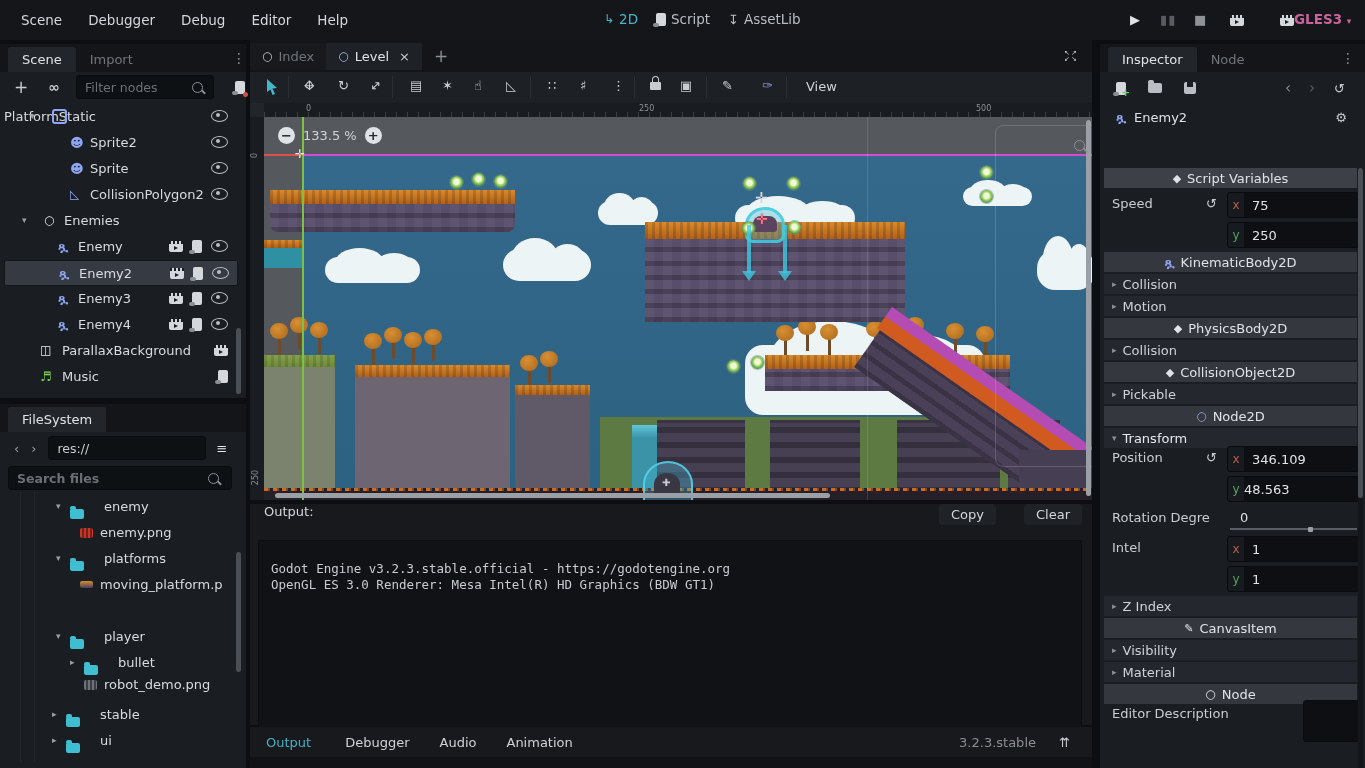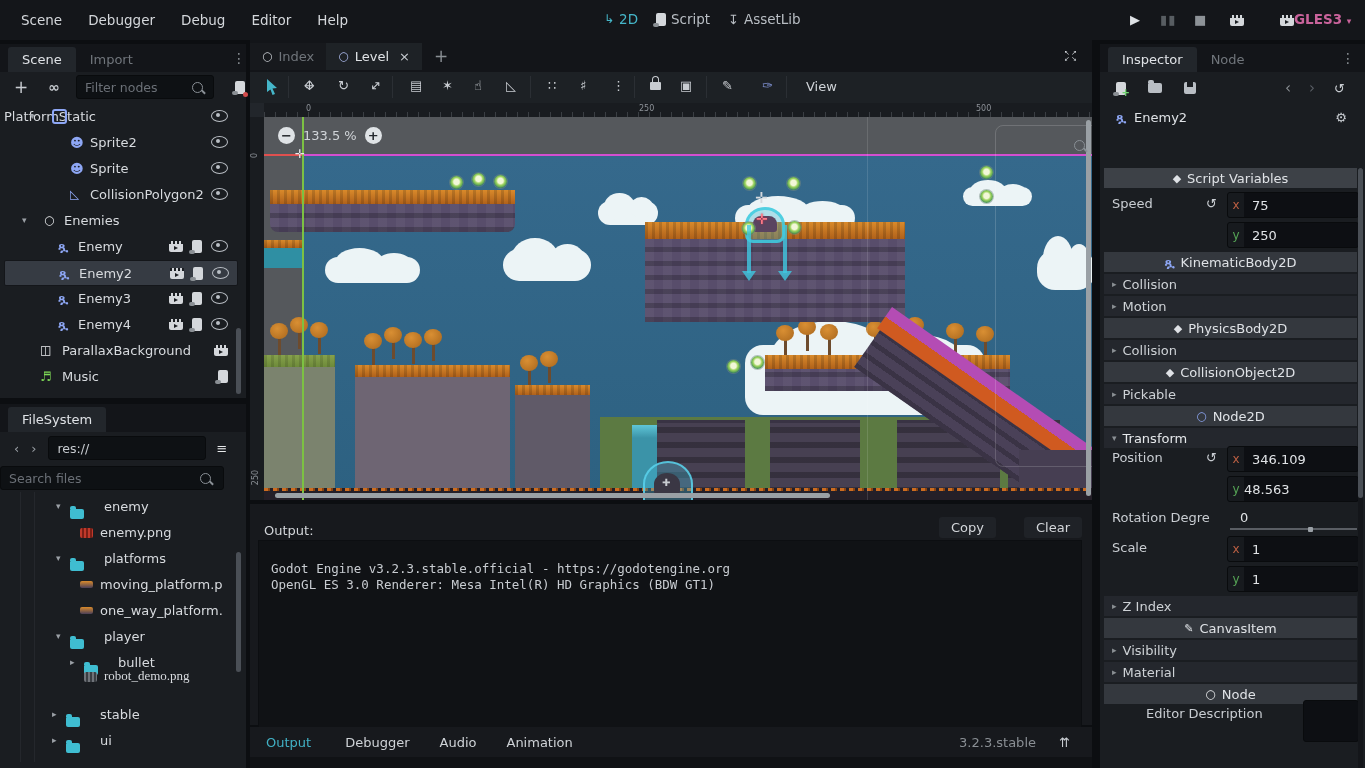--- a/index.html
+++ b/index.html
@@ -236,21 +236,21 @@
       <div class="tab active">FileSystem</div>
 
     </div>
     <div style="position:relative;height:32px;display:flex;align-items:center;">
       <span style="margin-left:14px;color:#9ba0a6;">‹</span>
       <span style="margin-left:12px;color:#9ba0a6;">›</span>
       <input class="inputbox" style="margin-left: 12px; width: 140px;" value="res://">
       <span style="margin-left:10px;color:#e8eaec;font-size:13px;">≡</span>
     </div>
     <div style="position:relative;height:28px;display:flex;align-items:center;">
-      <input class="inputbox" style="width: 206px;" placeholder="Search files">
+      <input class="inputbox" style="margin-left: 8px; width: 206px; font-weight: bold;" placeholder="Search files">
       <span class="i-search" style="margin-left:-24px;"></span>
     </div>
     <div style="position:relative;height:270px;">
       <div class="abs" style="left:20px;top:0;width:1px;height:270px;background:#24272c;"></div>
       <div class="abs" style="left:34px;top:0;width:1px;height:270px;background:#24272c;"></div>
       <div class="trow" style="top:2px;">
         <span class="arrow" style="left:52px;">▾</span>
           <span class="i-folder abs" style="left:66px;top:8px;"></span>
         <span class="lbl" style="margin-left:86px;">enemy</span>
       </div>
@@ -260,35 +260,31 @@
       </div>
       <div class="trow" style="top:54px;">
         <span class="arrow" style="left:52px;">▾</span>
           <span class="i-folder abs" style="left:66px;top:8px;"></span>
         <span class="lbl" style="margin-left:86px;">platforms</span>
       </div>
       <div class="trow" style="top:80px;">
         <span class="i-img abs" style="left:76px;top:9px;height:7px;background:linear-gradient(#d98a2b,#4a3f58);"></span>
         <span class="lbl" style="margin-left:96px;">moving_platform.p</span>
       </div>
-      <div class="trow" style="top:106px;">
-        <span class="i-img abs" style="left:76px;top:9px;height:7px;background:linear-gradient(#d98a2b,#4a3f58);"></span>
-        <span class="lbl" style="margin-left:96px;">one_way_platform.</span>
-      </div>
       <div class="trow" style="top:132px;">
         <span class="arrow" style="left:52px;">▾</span>
           <span class="i-folder abs" style="left:66px;top:8px;"></span>
         <span class="lbl" style="margin-left:86px;">player</span>
       </div>
       <div class="trow" style="top:158px;">
         <span class="arrow" style="left:66px;">▸</span>
           <span class="i-folder abs" style="left:80px;top:8px;"></span>
         <span class="lbl" style="margin-left:100px;">bullet</span>
       </div>
-      <div class="trow" style="top:172px;font-family:Liberation Serif, serif;">
+      <div class="trow" style="top:180px;">
         <span class="i-img abs" style="left:80px;top:8px;background:repeating-linear-gradient(90deg,#6f7379 0 2px,#3a3e43 2px 4px);"></span>
         <span class="lbl" style="margin-left:100px;">robot_demo.png</span>
       </div>
       <div class="trow" style="top:210px;">
         <span class="arrow" style="left:48px;">▸</span>
           <span class="i-folder abs" style="left:62px;top:8px;"></span>
         <span class="lbl" style="margin-left:82px;">stable</span>
       </div>
       <div class="trow" style="top:236px;">
         <span class="arrow" style="left:48px;">▸</span>
@@ -469,21 +465,21 @@
       <span style="color:#d0d4d8;font-size:13px;">133.5 %</span>
       <div style="width:17px;height:17px;border-radius:50%;background:#dfe3e6;color:#24282d;display:flex;align-items:center;justify-content:center;font-weight:bold;">+</div>
     </div>
 
     <div class="abs" style="left:11px;top:376px;width:555px;height:5px;background:#9aa0a5;border-radius:3px;"></div>
     <div class="abs" style="left:822px;top:3px;width:5px;height:376px;background:#9aa0a5;border-radius:3px;"></div>
   </div>
 
   
   <div class="abs" style="left:250px;top:504px;width:842px;height:221px;background:#17191d;">
-    <div style="position:relative;height:34px;display:flex;align-items:flex-end;">
+    <div style="position:relative;height:34px;display:flex;align-items:flex-start;">
       <span style="margin-left:14px;color:#d3d6da;">Output:</span>
       <div style="position:absolute;right:96px;padding:3px 12px;background:#1f2227;border-radius:3px;color:#d3d6da;">Copy</div>
       <div style="position:absolute;right:10px;padding:3px 12px;background:#1f2227;border-radius:3px;color:#d3d6da;">Clear</div>
     </div>
     <div class="mono" style="position:absolute;left:8px;top:36px;width:810px;height:176px;background:#101215;border:1px solid #0c0e11;padding:20px 0 0 12px;font-size:12.5px;line-height:16px;color:#c8ccd1;">
       <div style="min-height:16px;">Godot Engine v3.2.3.stable.official - https://godotengine.org</div>
       <div style="min-height:16px;">OpenGL ES 3.0 Renderer: Mesa Intel(R) HD Graphics (BDW GT1)</div>
       <div style="min-height:16px;"></div>
     </div>
   </div>
@@ -586,21 +582,21 @@
   </div>
   <div class="pfield" style="left:1227px;top:476px;width:130px;">
     <span class="axis ay">y</span>
       <span style="margin-left:0;">48.563</span>
   </div>
   <div class="plabel" style="top:510px;width:120px;">Rotation Degre</div>
   <div class="abs" style="left:1240px;top:510px;color:#e0e3e6;">0</div>
   <div class="abs" style="left:1230px;top:528px;width:127px;height:2px;background:#5a5e64;">
     <div class="abs" style="left:78px;top:-1px;width:5px;height:5px;background:#9aa0a6;border-radius:1px;"></div>
   </div>
-  <div class="plabel" style="top:540px;">Scale</div>
+  <div class="plabel" style="top:540px;">Intel</div>
   <div class="pfield" style="left:1227px;top:536px;width:130px;">
     <span class="axis ax">x</span>
       <span style="margin-left:8px;">1</span>
   </div>
   <div class="pfield" style="left:1227px;top:566px;width:130px;">
     <span class="axis ay">y</span>
       <span style="margin-left:8px;">1</span>
   </div>
   <div class="fold" style="top:596px;">
       <span class="arrow">▸</span>
@@ -615,18 +611,18 @@
       <span>Visibility</span>
     </div>
   <div class="fold" style="top:662px;">
       <span class="arrow">▸</span>
       <span>Material</span>
     </div>
   <div class="cat" style="top:684px;background:#34383e;">
     <span class="circle-node" style="color:#e8eaec;">○</span>
       <span>Node</span>
   </div>
-  <div class="plabel" style="top:706px;margin-left:34px;">Editor Description</div>
+  <div class="plabel" style="top:706px;">Editor Description</div>
   <div class="abs" style="left:1303px;top:700px;width:54px;height:40px;background:#0d0f13;border:1px solid #090b0d;border-radius:3px;"></div>
   <div class="abs" style="left:1358px;top:168px;width:5px;height:600px;background:#14161a;"></div>
   <div class="abs scrollthumb" style="left:1358px;top:168px;width:5px;height:330px;"></div>
 
 </div>
 
 </body></html>

